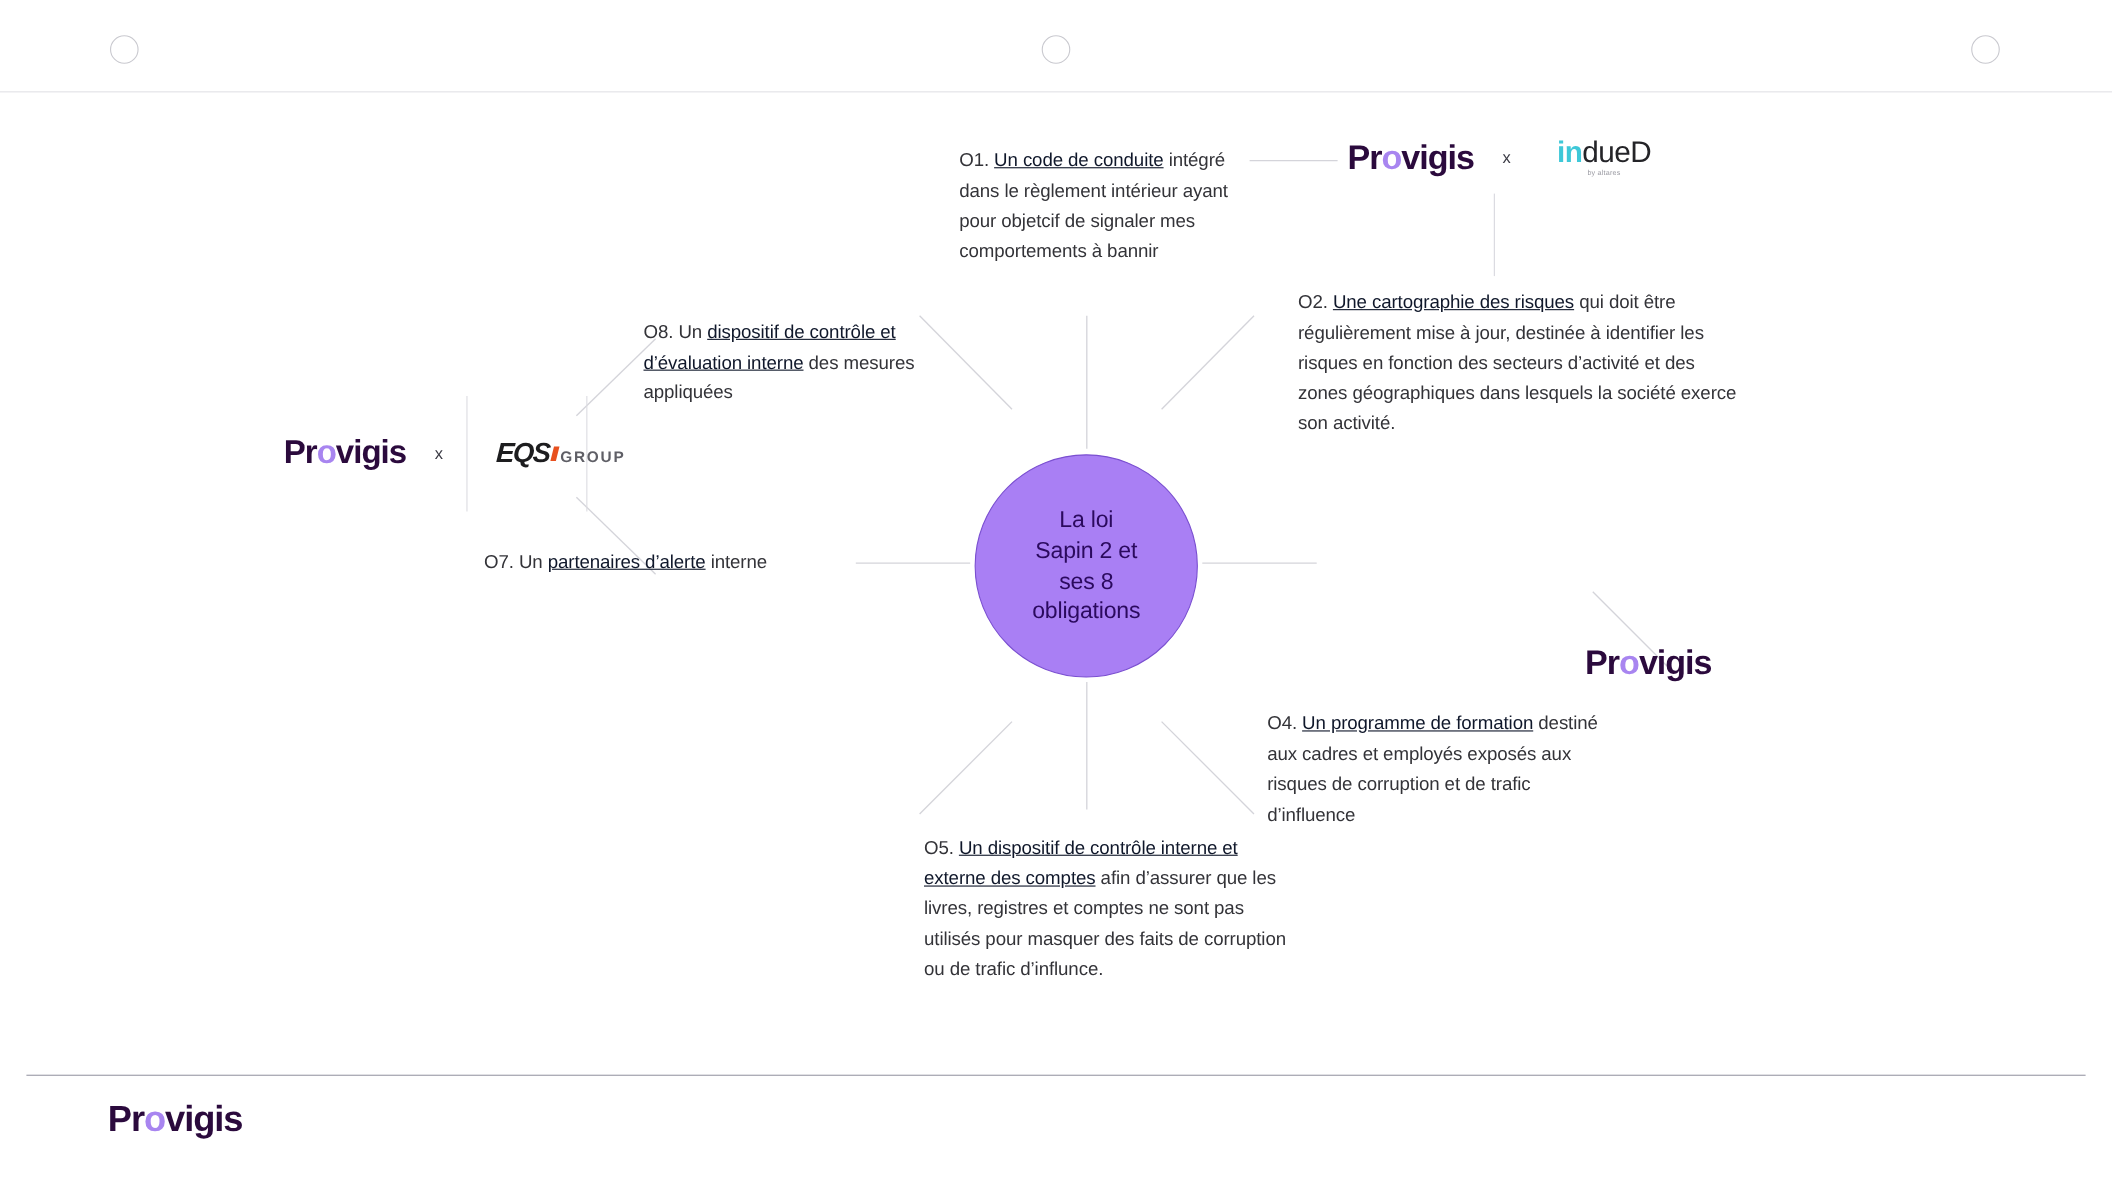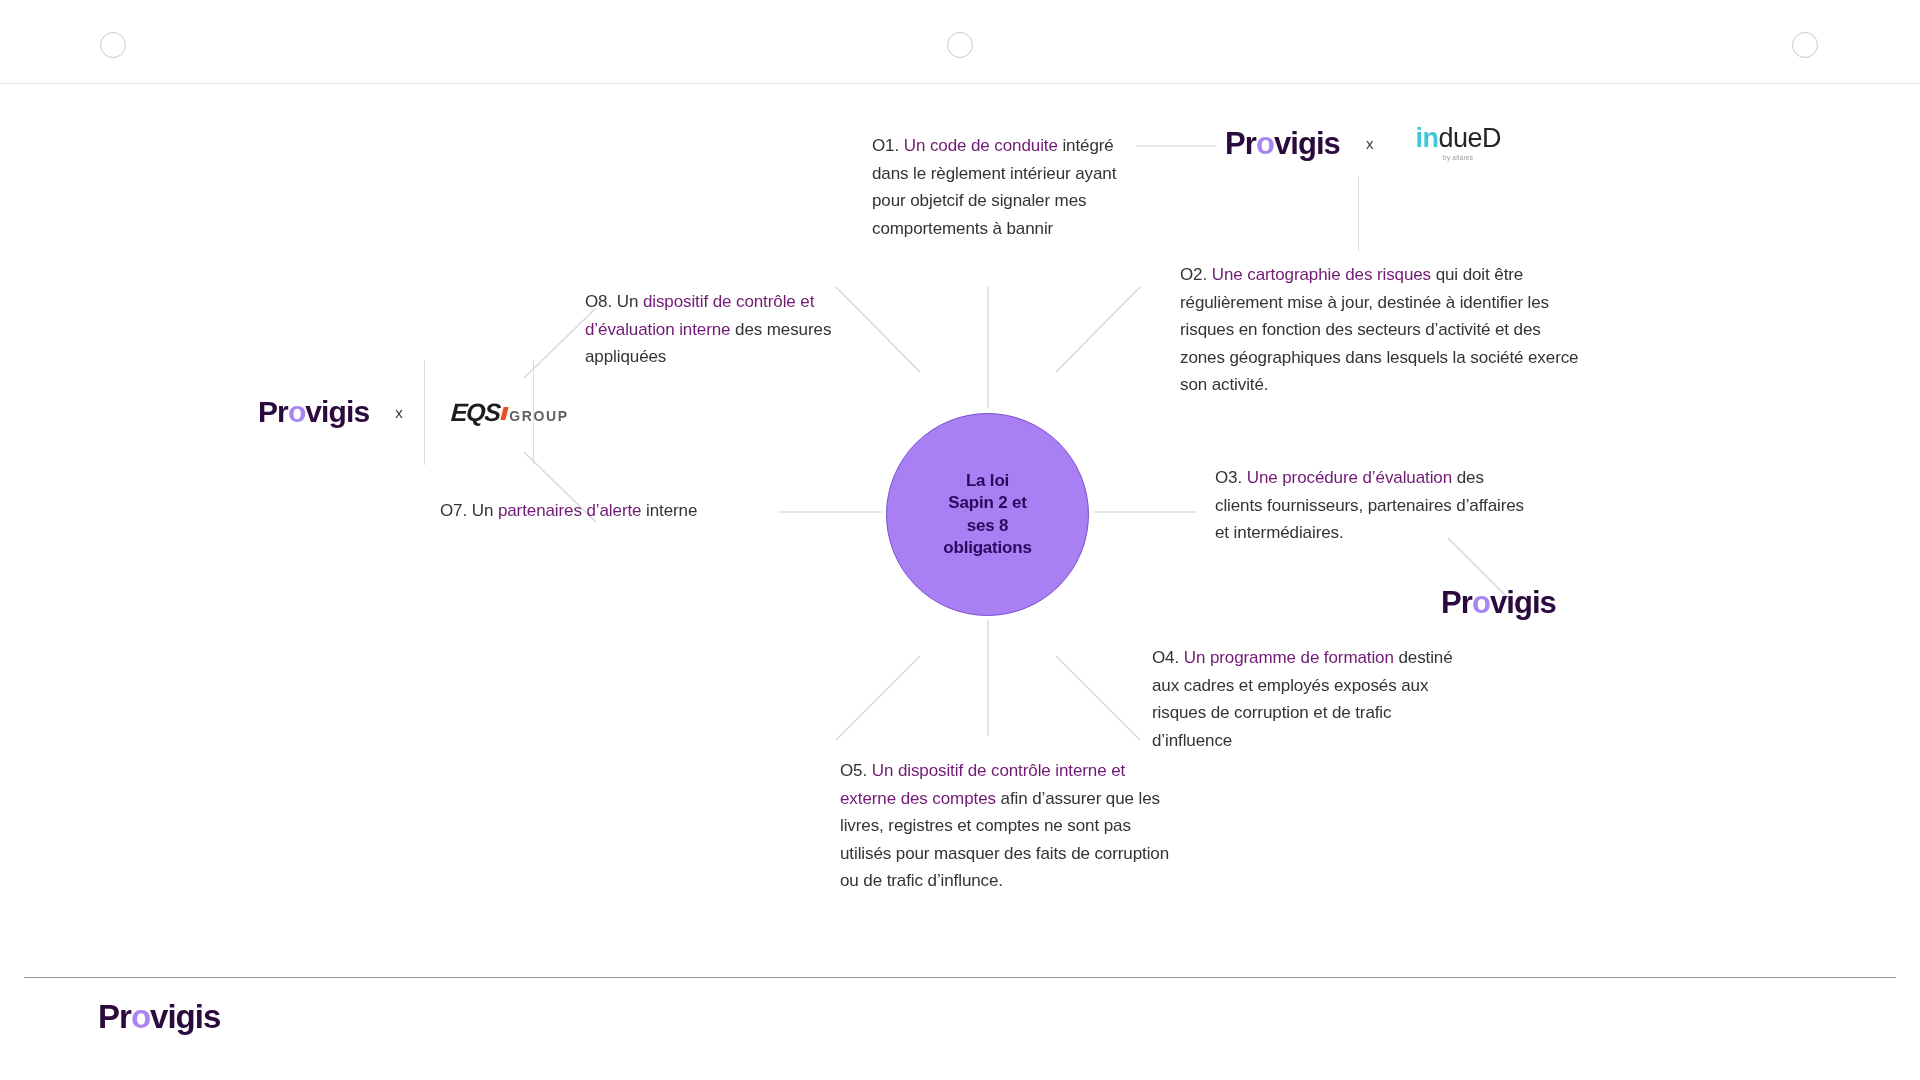--- a/index.html
+++ b/index.html
@@ -70,22 +70,22 @@
     border-radius: 50%;
     background: #a97ff4;
     border: 1px solid #7a4fd0;
     display: flex;
     align-items: center;
     justify-content: center;
     z-index: 5;
   }
   .hub-label {
     color: #2b0a5e;
-    font-weight: bold;
-    font-size: 17px;
+    font-weight: normal;
+    font-size: 21px;
     line-height: 1.32;
     text-align: center;
     letter-spacing: -0.2px;
   }
 
   
   .connectors {
     position: absolute;
     left: 0; top: 0;
     width: 1920px; height: 1080px;
@@ -95,21 +95,21 @@
 
   
   .note {
     position: absolute;
     z-index: 3;
     font-size: 17px;
     line-height: 1.62;
     color: #333338;
     letter-spacing: -0.1px;
   }
-  .note .hl { color: #701a75; }
+  .note .hl { color: #0f172a; text-decoration: underline; }
   .note .num { color: #333338; }
 
   .n1 { left: 872px; top: 132px; width: 275px; }
   .n2 { left: 1180px; top: 261px; width: 400px; }
   .n3 { left: 1215px; top: 464px; width: 320px; }
   .n4 { left: 1152px; top: 644px; width: 310px; }
   .n5 { left: 840px; top: 757px; width: 340px; }
   .n6 { left: 484px; top: 649px; width: 350px; }
   .n7 { left: 440px; top: 497px; width: 320px; }
   .n8 { left: 572px; top: 288px; width: 250px; margin-left: 13px; }
@@ -277,24 +277,20 @@
   <div class="note n1">
     <span class="num">O1.</span>
     <span class="hl">Un code de conduite</span><span> intégré dans le règlement intérieur ayant pour objetcif de signaler mes comportements à bannir</span>
   </div>
 
   <div class="note n2">
     <span class="num">O2.</span>
     <span class="hl">Une cartographie des risques</span><span> qui doit être régulièrement mise à jour, destinée à identifier les risques en fonction des secteurs d’activité et des zones géographiques dans lesquels la société exerce son activité.</span>
   </div>
 
-  <div class="note n3">
-    <span class="num">O3.</span>
-    <span class="hl">Une procédure d’évaluation</span><span> des clients fournisseurs, partenaires d’affaires et intermédiaires.</span>
-  </div>
 
   <div class="note n4">
     <span class="num">O4.</span>
     <span class="hl">Un programme de formation</span><span> destiné aux cadres et employés exposés aux risques de corruption et de trafic d’influence</span>
   </div>
 
   <div class="note n5">
     <span class="num">O5.</span>
     <span class="hl">Un dispositif de contrôle interne et externe des comptes</span><span> afin d’assurer que les livres, registres et comptes ne sont pas utilisés pour masquer des faits de corruption ou de trafic d’influnce.</span>
   </div>

